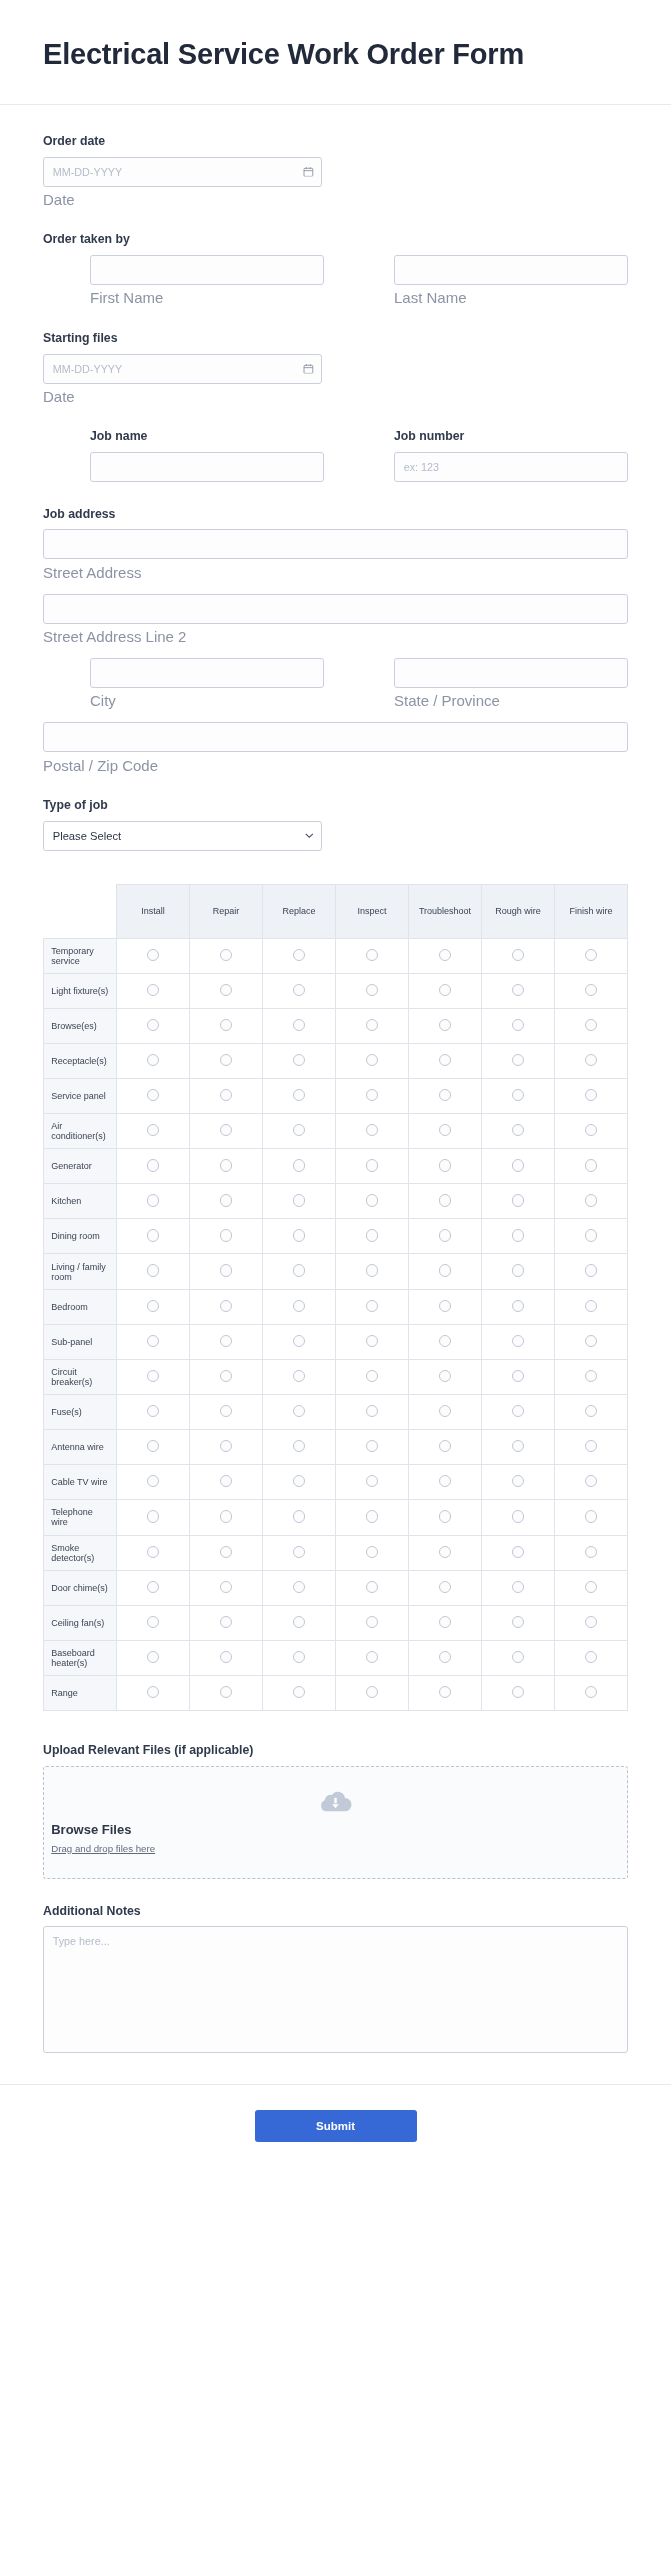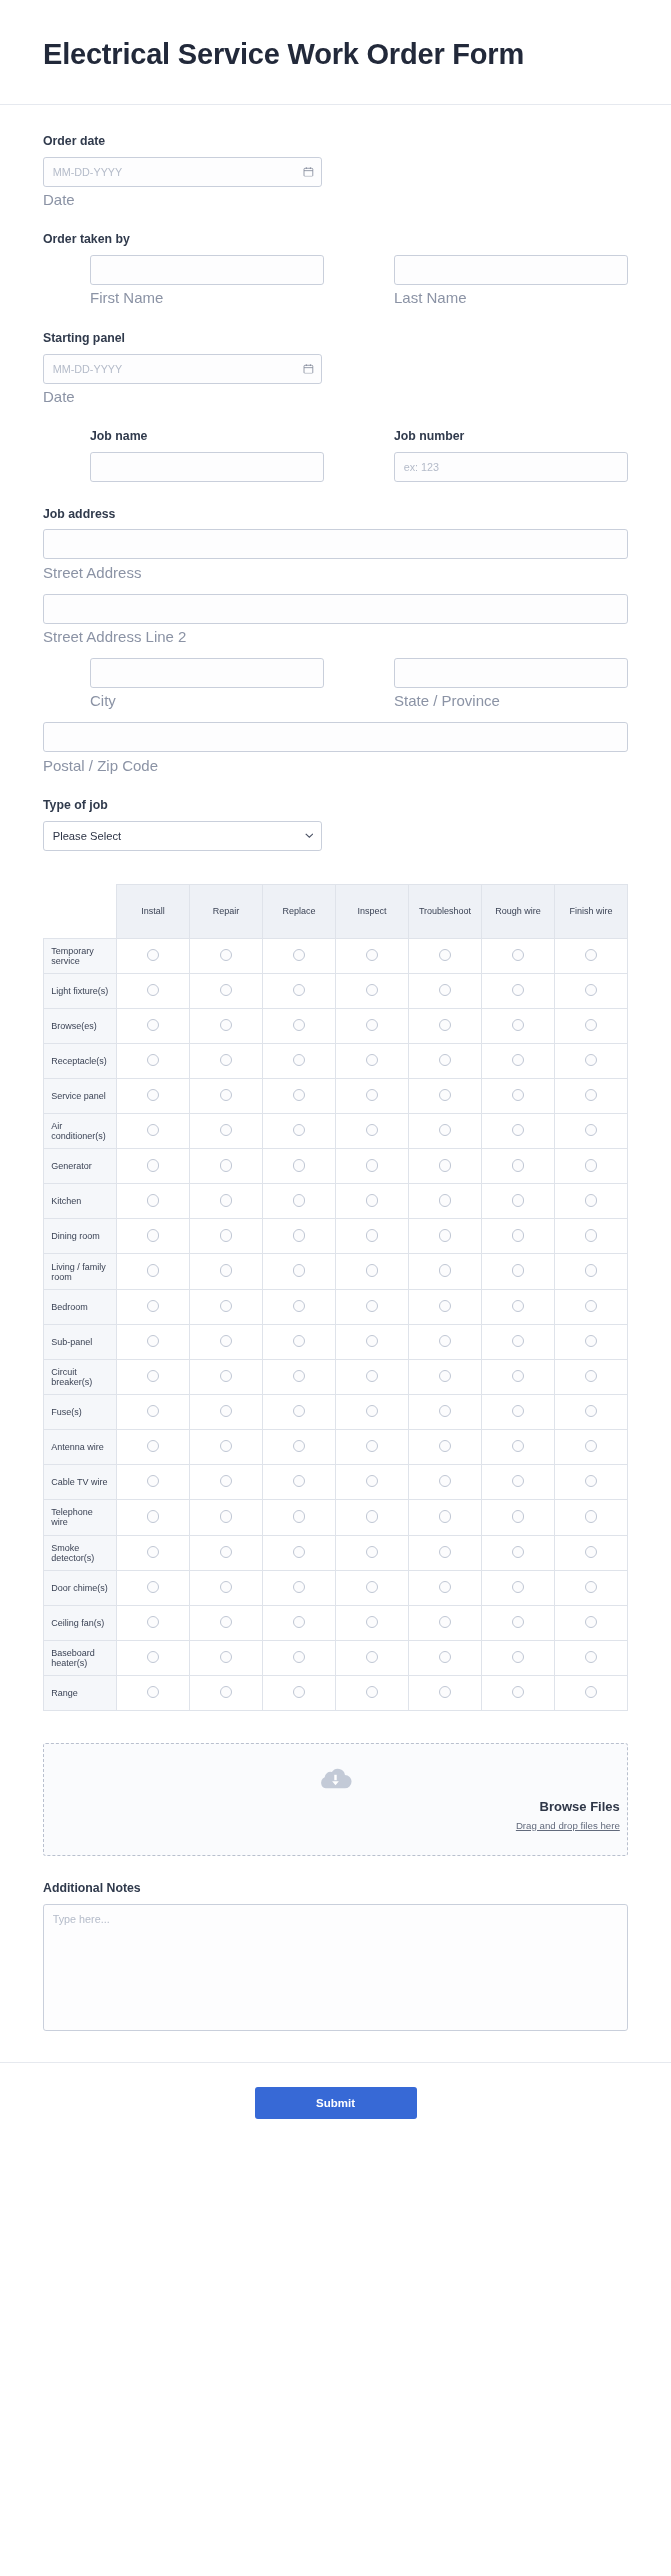--- a/index.html
+++ b/index.html
@@ -164,21 +164,21 @@
     border-radius: 50%;
     background: #fcfcfd;
   }
 
   
   .upload-box {
     border: 1.4px dashed #b9c0ce;
     border-radius: 2.9px;
     background: #fafbfd;
     padding: 21.7px 7.2px 24.5px 7.2px;
-    text-align: right;
+    text-align: left;
     margin-top: 7.2px;
   }
   .cloud {
     width: 33px;
     height: 23px;
     margin: 0 auto 10px auto;
     color: #c3cad7;
   }
   .browse {
     font-size: 13px;
@@ -253,21 +253,21 @@
         <span class="sub-label">First Name</span>
       </div>
       <div class="col">
         <input type="text" style="">
         <span class="sub-label">Last Name</span>
       </div>
     </div>
   </div>
 
   <div class="field-block">
-    <span class="field-label">Starting panel</span>
+    <span class="field-label">Starting files</span>
     <div class="date-input-wrap">
       <input type="text" placeholder="MM-DD-YYYY" style="">
       <span class="cal-icon">
         <svg viewBox="0 0 16 16" width="10.8" height="10.8" fill="none" stroke="currentColor" stroke-width="1.2">
           <rect x="1.5" y="2.5" width="13" height="12" rx="1.5"></rect>
           <line x1="1.5" y1="6" x2="14.5" y2="6"></line>
           <line x1="5" y1="1" x2="5" y2="3.6"></line>
           <line x1="11" y1="1" x2="11" y2="3.6"></line>
         </svg>
       </span>
@@ -565,20 +565,21 @@
             <td><span class="radio"></span></td>
             <td><span class="radio"></span></td>
             <td><span class="radio"></span></td>
             <td><span class="radio"></span></td>
           </tr>
         </tbody>
     </table>
   </div>
 
   <div class="field-block">
+    <span class="field-label">Upload Relevant Files (if applicable)</span>
     <div class="upload-box">
       <div class="cloud">
         <svg viewBox="0 0 48 34" width="33" height="23" fill="currentColor">
           <path d="M38 13.2A10.6 10.6 0 0 0 18.6 9 8.4 8.4 0 0 0 8 16.7 8.6 8.6 0 0 0 9.4 33h28.2a9.9 9.9 0 0 0 .4-19.8z"></path>
           <path d="M24 28.5l5-6h-10z" fill="#ffffff"></path>
           <rect x="22.2" y="13" width="3.6" height="8" fill="#ffffff"></rect>
         </svg>
       </div>
       <div class="browse">Browse Files</div>
       <div class="drag-text">Drag and drop files here</div>

